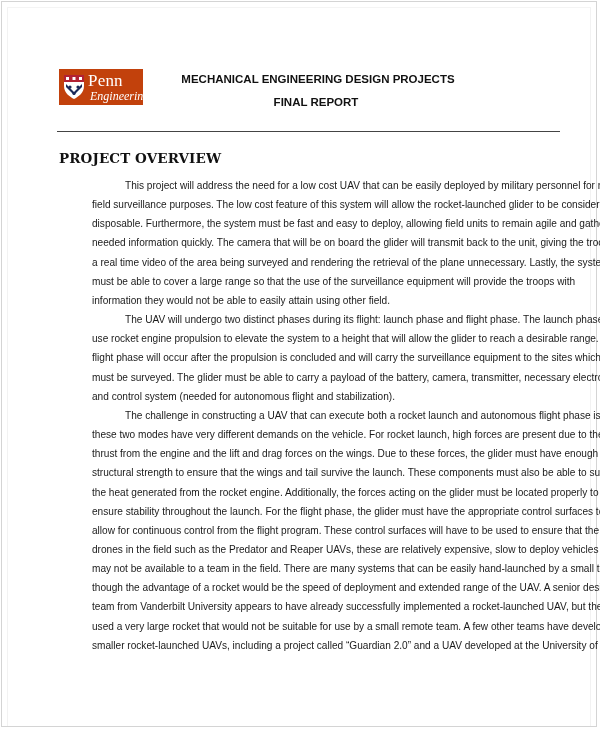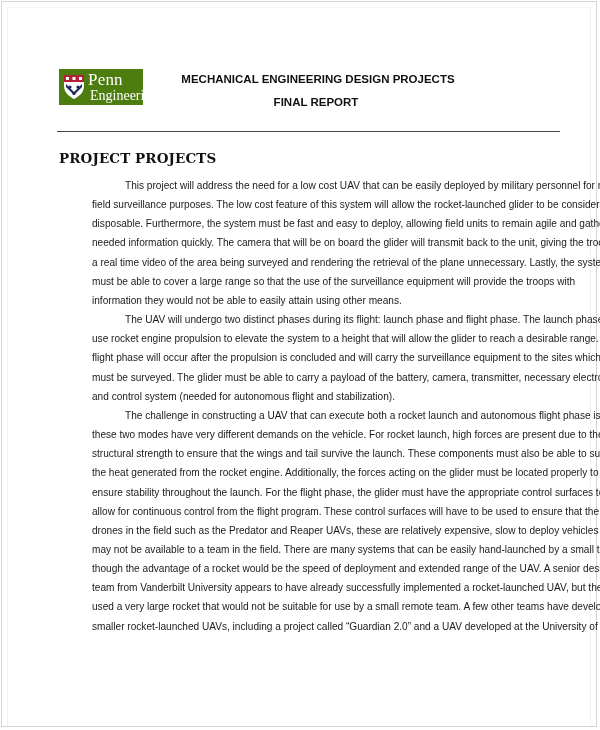--- a/index.html
+++ b/index.html
@@ -7,28 +7,28 @@
   .page {
     position: absolute; left: 1px; top: 1px; width: 596px; height: 726px;
     border: 1px solid #d4d4d4; background: #ffffff; box-sizing: border-box;
   }
   .page-inner-line {
     position: absolute; left: 5px; top: 5px; right: 5px; bottom: 0;
     border-left: 1px solid #f2f2f2; border-right: 1px solid #f2f2f2; border-top: 1px solid #f4f4f4;
   }
   .logo {
     position: absolute; left: 59px; top: 69px; width: 84px; height: 36px;
-    background: #4d7c0f; display: flex; align-items: center;
+    background: #c2410c; display: flex; align-items: center;
   }
   .shield {
     width: 22px; height: 26px; margin-left: 4px; position: relative;
   }
   .logo-text { margin-left: 3px; color: #ffffff; font-family: "Liberation Serif", serif; line-height: 1; }
   .logo-penn { font-size: 17px; letter-spacing: 0.2px; }
-  .logo-eng { font-size: 14px; margin-top: 1px; margin-left: 2px; }
+  .logo-eng { font-size: 12px; margin-top: 1px; margin-left: 2px; font-style: italic; }
   .header-title {
     position: absolute; left: 0; width: 600px; top: 73px; text-align: center;
     font-family: "Liberation Sans", sans-serif; font-weight: bold; font-size: 11.5px; color: #111;
     padding-left: 36px; box-sizing: border-box;
   }
   .header-sub {
     position: absolute; left: 0; width: 600px; top: 96px; text-align: center;
     font-family: "Liberation Sans", sans-serif; font-weight: bold; font-size: 11.5px; color: #111;
     padding-left: 32px; box-sizing: border-box;
   }
@@ -71,42 +71,43 @@
     <div class="logo-penn">Penn</div>
     <div class="logo-eng">Engineering</div>
   </div>
 </div>
 
 <div class="header-title">MECHANICAL ENGINEERING DESIGN PROJECTS</div>
 <div class="header-sub">FINAL REPORT</div>
 
 <div class="rule"></div>
 
-<div class="section-heading">PROJECT PROJECTS</div>
+<div class="section-heading">PROJECT OVERVIEW</div>
 
 <div class="body-text">
   <div class="para">
     <span class="line indent">This project will address the need for a low cost UAV that can be easily deployed by military personnel for near-</span>
     <span class="line">field surveillance purposes. The low cost feature of this system will allow the rocket-launched glider to be considered</span>
     <span class="line">disposable. Furthermore, the system must be fast and easy to deploy, allowing field units to remain agile and gather the</span>
     <span class="line">needed information quickly. The camera that will be on board the glider will transmit back to the unit, giving the troops</span>
     <span class="line">a real time video of the area being surveyed and rendering the retrieval of the plane unnecessary. Lastly, the system</span>
     <span class="line">must be able to cover a large range so that the use of the surveillance equipment will provide the troops with</span>
-    <span class="line">information they would not be able to easily attain using other means.</span>
+    <span class="line">information they would not be able to easily attain using other field.</span>
   </div>
   <div class="para">
     <span class="line indent">The UAV will undergo two distinct phases during its flight: launch phase and flight phase. The launch phase will</span>
     <span class="line">use rocket engine propulsion to elevate the system to a height that will allow the glider to reach a desirable range. The</span>
     <span class="line">flight phase will occur after the propulsion is concluded and will carry the surveillance equipment to the sites which</span>
     <span class="line">must be surveyed. The glider must be able to carry a payload of the battery, camera, transmitter, necessary electronics,</span>
     <span class="line">and control system (needed for autonomous flight and stabilization).</span>
   </div>
   <div class="para">
     <span class="line indent">The challenge in constructing a UAV that can execute both a rocket launch and autonomous flight phase is that</span>
     <span class="line">these two modes have very different demands on the vehicle. For rocket launch, high forces are present due to the</span>
+    <span class="line">thrust from the engine and the lift and drag forces on the wings. Due to these forces, the glider must have enough</span>
     <span class="line">structural strength to ensure that the wings and tail survive the launch. These components must also be able to survive</span>
     <span class="line">the heat generated from the rocket engine. Additionally, the forces acting on the glider must be located properly to</span>
     <span class="line">ensure stability throughout the launch. For the flight phase, the glider must have the appropriate control surfaces to</span>
     <span class="line">allow for continuous control from the flight program. These control surfaces will have to be used to ensure that the</span>
   </div>
   <div class="para">
     <span class="line">drones in the field such as the Predator and Reaper UAVs, these are relatively expensive, slow to deploy vehicles that</span>
     <span class="line">may not be available to a team in the field. There are many systems that can be easily hand-launched by a small team,</span>
     <span class="line">though the advantage of a rocket would be the speed of deployment and extended range of the UAV. A senior design</span>
     <span class="line">team from Vanderbilt University appears to have already successfully implemented a rocket-launched UAV, but they</span>

